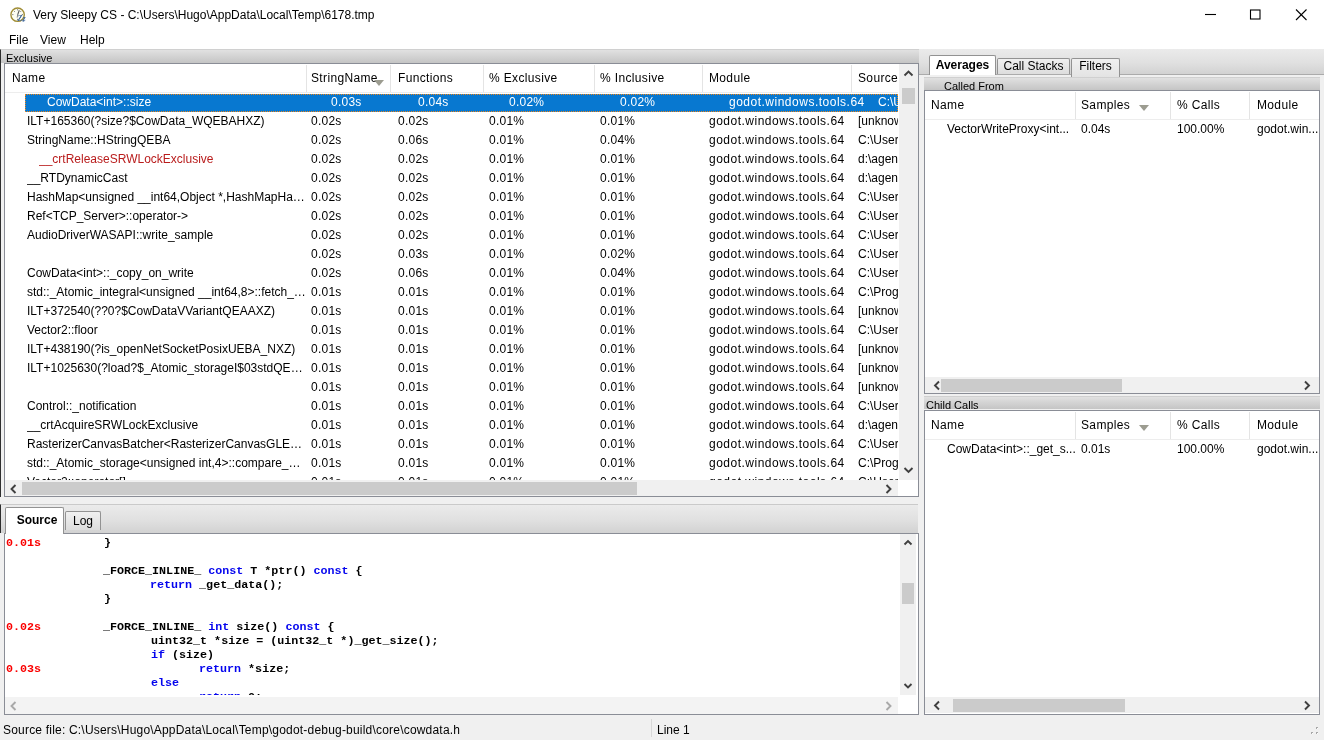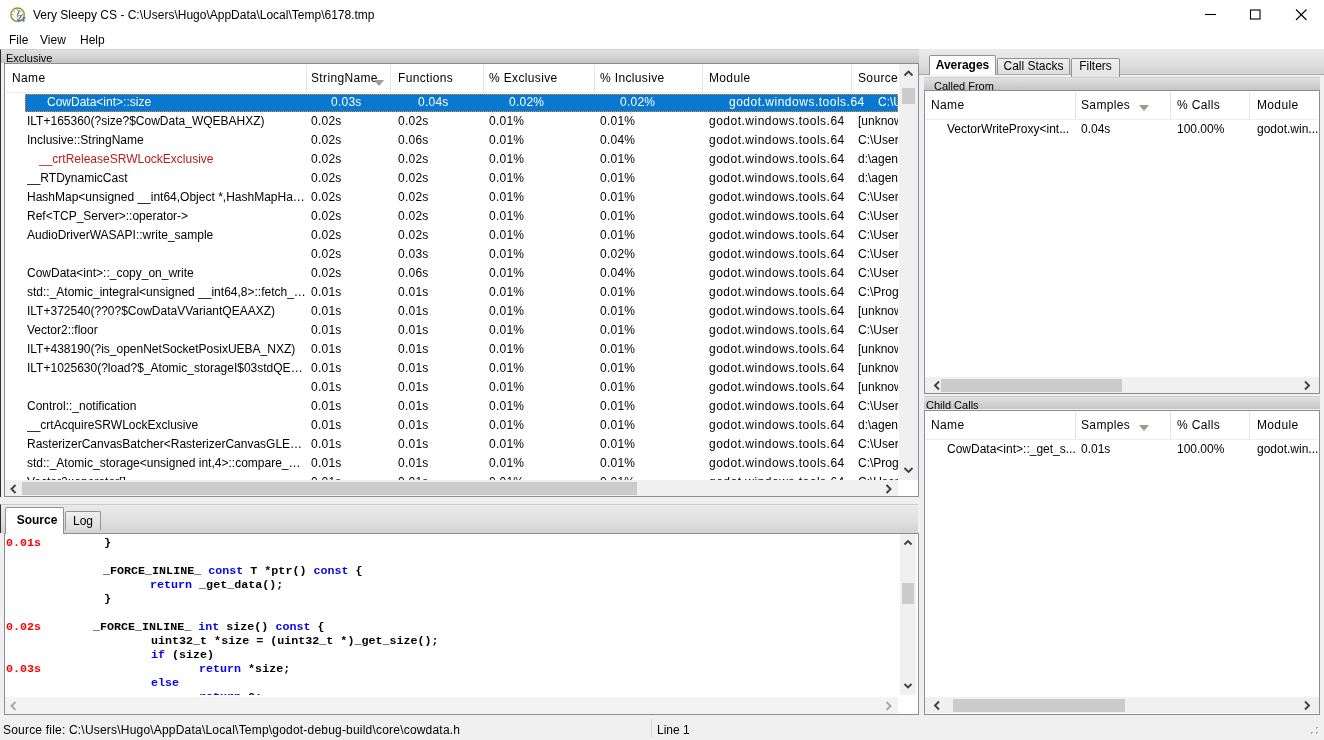--- a/index.html
+++ b/index.html
@@ -90,21 +90,21 @@
 <div class="a" style="left:0;top:19px;width:893px;height:19px;">
 <div class="cell ell" style="left:22px;width:279px;color:#000">ILT+165360(?size?$CowData_WQEBAHXZ)</div>
 <div class="cell num" style="left:306px;width:84px;color:#000">0.02s</div>
 <div class="cell num" style="left:393px;width:90px;color:#000">0.02s</div>
 <div class="cell num" style="left:484px;width:105px;color:#000">0.01%</div>
 <div class="cell num" style="left:595px;width:102px;color:#000">0.01%</div>
 <div class="cell mod" style="left:704px;width:147px;color:#000">godot.windows.tools.64</div>
 <div class="cell" style="left:853px;width:40px;color:#000">[unknow</div>
 </div>
 <div class="a" style="left:0;top:38px;width:893px;height:19px;">
-<div class="cell ell" style="left:22px;width:279px;color:#000">Inclusive::StringName</div>
+<div class="cell ell" style="left:22px;width:279px;color:#000">StringName::HStringQEBA</div>
 <div class="cell num" style="left:306px;width:84px;color:#000">0.02s</div>
 <div class="cell num" style="left:393px;width:90px;color:#000">0.06s</div>
 <div class="cell num" style="left:484px;width:105px;color:#000">0.01%</div>
 <div class="cell num" style="left:595px;width:102px;color:#000">0.04%</div>
 <div class="cell mod" style="left:704px;width:147px;color:#000">godot.windows.tools.64</div>
 <div class="cell" style="left:853px;width:40px;color:#000">C:\Users</div>
 </div>
 <div class="a" style="left:0;top:57px;width:893px;height:19px;">
 <div class="cell ell" style="left:34px;width:279px;color:#b91c1c">__crtReleaseSRWLockExclusive</div>
 <div class="cell num" style="left:306px;width:84px;color:#000">0.02s</div>
@@ -282,21 +282,21 @@
 <div class="a box" style="left:4px;top:533px;width:915px;height:182px;"></div>
 <div class="a tab tabon" style="left:5px;top:507px;width:59px;height:27px;line-height:24px;padding-left:5px;">Source</div>
 <div class="a tab taboff" style="left:65px;top:511px;width:36px;height:19px;line-height:18px;">Log</div>
 <div class="a" style="left:5px;top:534px;width:893px;height:161px;overflow:hidden;background:#fff">
 <div class="code ann" style="left:1px;top:2px;">0.01s</div>
 <div class="code" style="left:99px;top:2px;">}</div>
 <div class="code" style="left:98px;top:30px;">_FORCE_INLINE_ <span class="kw">const</span> T *ptr() <span class="kw">const</span> {</div>
 <div class="code" style="left:145px;top:44px;"><span class="kw">return</span> _get_data();</div>
 <div class="code" style="left:99px;top:58px;">}</div>
 <div class="code ann" style="left:1px;top:86px;">0.02s</div>
-<div class="code" style="left:88px;top:86px;">_FORCE_INLINE_ <span class="kw">int</span> size() <span class="kw">const</span> {</div>
+<div class="code" style="left:98px;top:86px;">_FORCE_INLINE_ <span class="kw">int</span> size() <span class="kw">const</span> {</div>
 <div class="code" style="left:146px;top:100px;">uint32_t *size = (uint32_t *)_get_size();</div>
 <div class="code" style="left:146px;top:114px;"><span class="kw">if</span> (size)</div>
 <div class="code ann" style="left:1px;top:128px;">0.03s</div>
 <div class="code" style="left:194px;top:128px;"><span class="kw">return</span> *size;</div>
 <div class="code" style="left:146px;top:142px;"><span class="kw">else</span></div>
 <div class="code" style="left:194px;top:156px;"><span class="kw">return</span> 0;</div>
 </div>
 <div class="sbtrack" style="left:900px;top:534px;width:16px;height:161px;"></div>
 <div class="sbthumb" style="left:902px;top:583px;width:12px;height:21px;"></div>
 <svg class="a" style="left:900px;top:534px" width="16" height="161" viewBox="0 0 16 161">
@@ -306,21 +306,21 @@
 <div class="sbtrack" style="left:5px;top:697px;width:893px;height:17px;background:#f3f3f3"></div>
 <svg class="a" style="left:5px;top:697px" width="893" height="17" viewBox="0 0 893 17">
 <polyline points="10.5,5 6.5,9 10.5,13" fill="none" stroke="#a9a9a9" stroke-width="1.9"></polyline>
 <polyline points="881.5,5 885.5,9 881.5,13" fill="none" stroke="#a9a9a9" stroke-width="1.9"></polyline>
 </svg>
 <div class="strip" style="left:919px;top:49px;width:405px;height:25px;"></div>
 <div class="a" style="left:919px;top:74px;width:405px;height:1px;background:#ababab"></div>
 <div class="a tab tabon" style="left:929px;top:55px;width:67px;height:20px;line-height:19px;">Averages</div>
 <div class="a tab taboff" style="left:997px;top:58px;width:73px;height:16px;line-height:15px;">Call Stacks</div>
 <div class="a tab taboff" style="left:1071px;top:58px;width:49px;height:28px;line-height:15px;">Filters</div>
-<div class="a cap" style="left:924px;top:77px;width:396px;height:13px;padding-left:10px;">Called From</div>
+<div class="a cap" style="left:924px;top:77px;width:396px;height:13px;padding-left:20px;">Called From</div>
 <div class="a box" style="left:924px;top:90px;width:396px;height:304px;"></div>
 <div class="hcell" style="left:931px;top:91px;">Name</div>
 <div class="hcell" style="left:1081px;top:91px;">Samples</div>
 <div class="hcell" style="left:1177px;top:91px;">% Calls</div>
 <div class="hcell" style="left:1257px;top:91px;">Module</div>
 <div class="hsep" style="left:1075px;top:92px;height:27px;"></div>
 <div class="hsep" style="left:1170px;top:92px;height:27px;"></div>
 <div class="hsep" style="left:1249px;top:92px;height:27px;"></div>
 <div class="hdrline" style="left:925px;top:119px;width:394px;"></div>
 <div class="sortarrow" style="left:1139px;top:105px;"></div>

